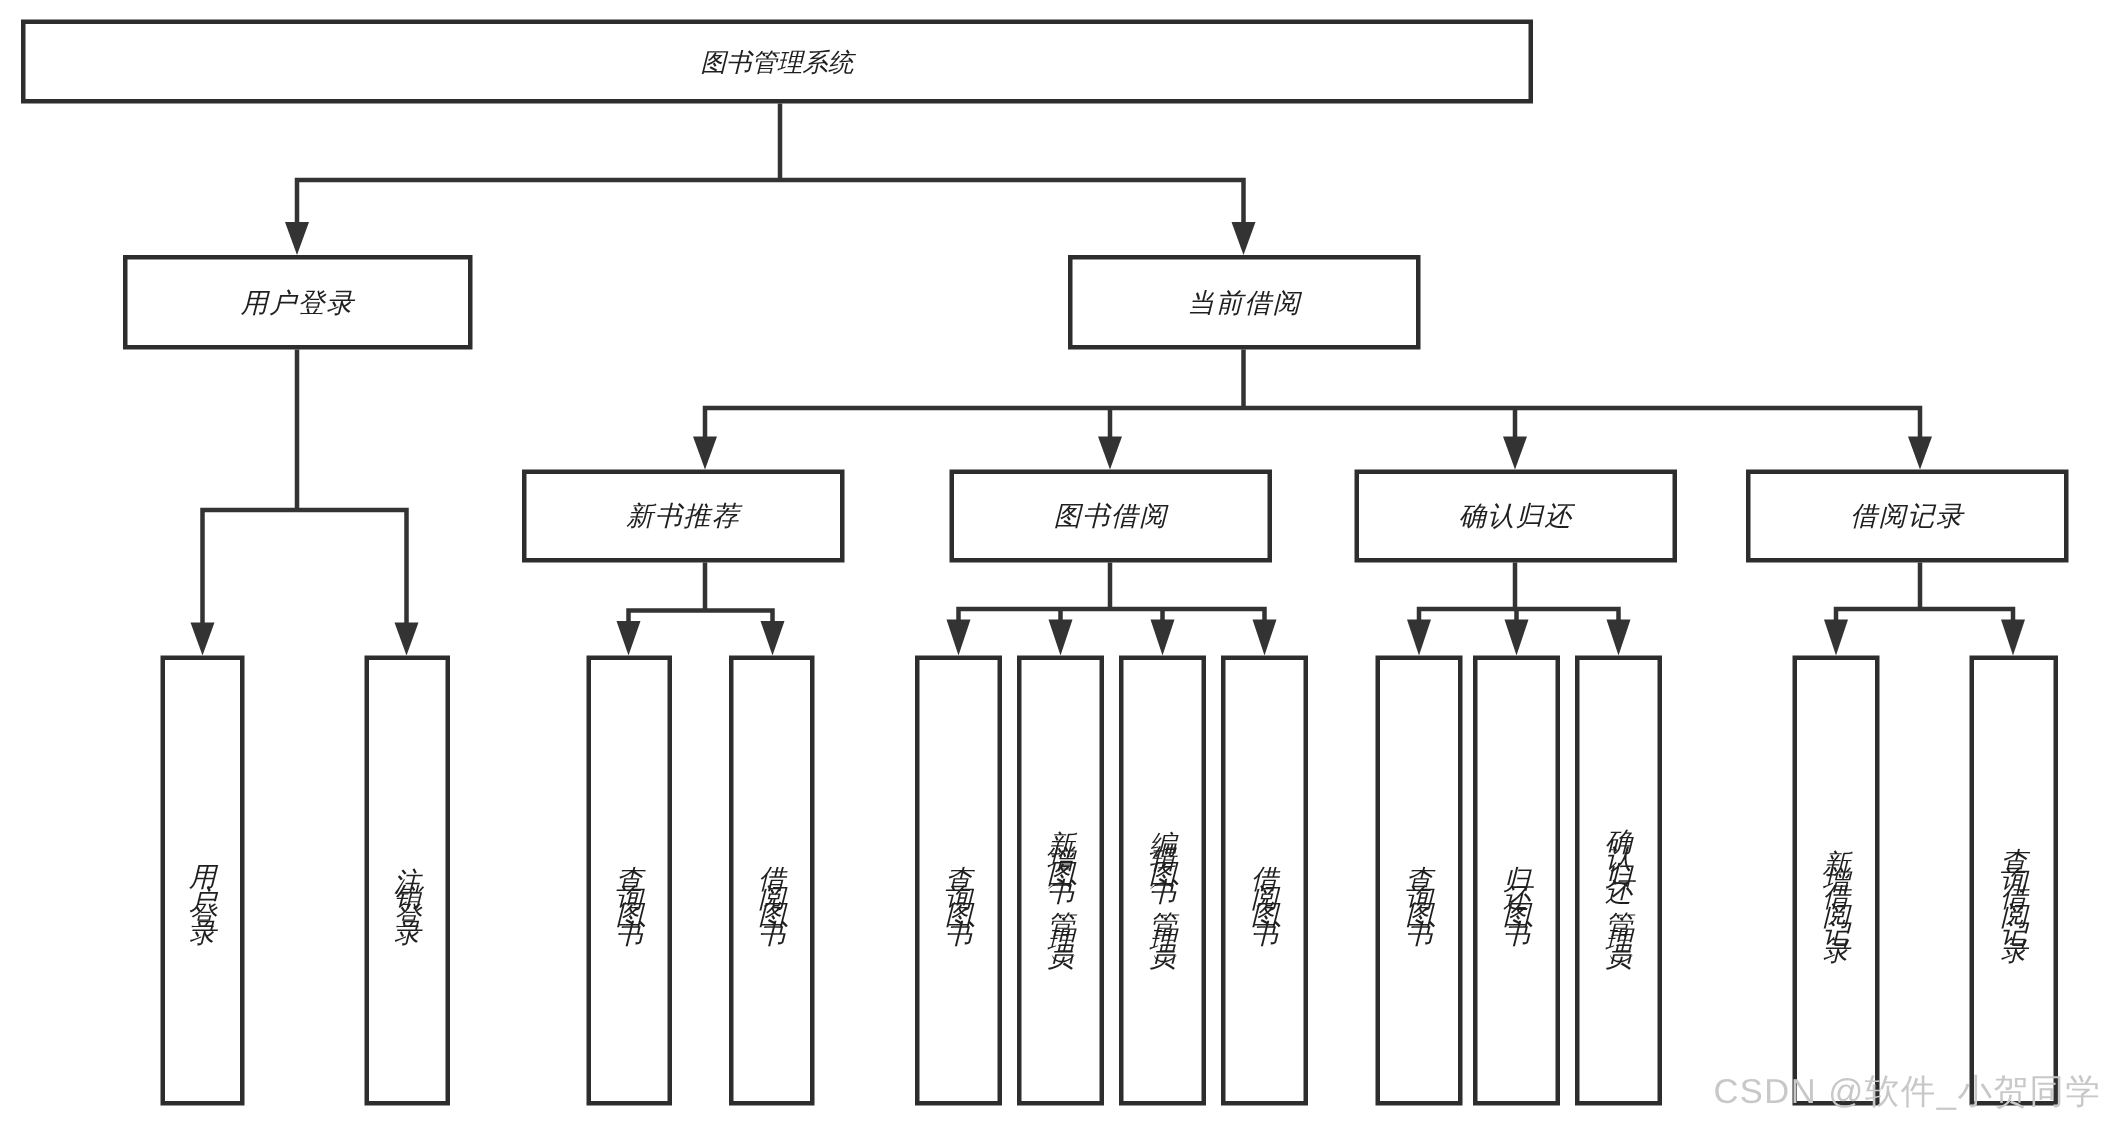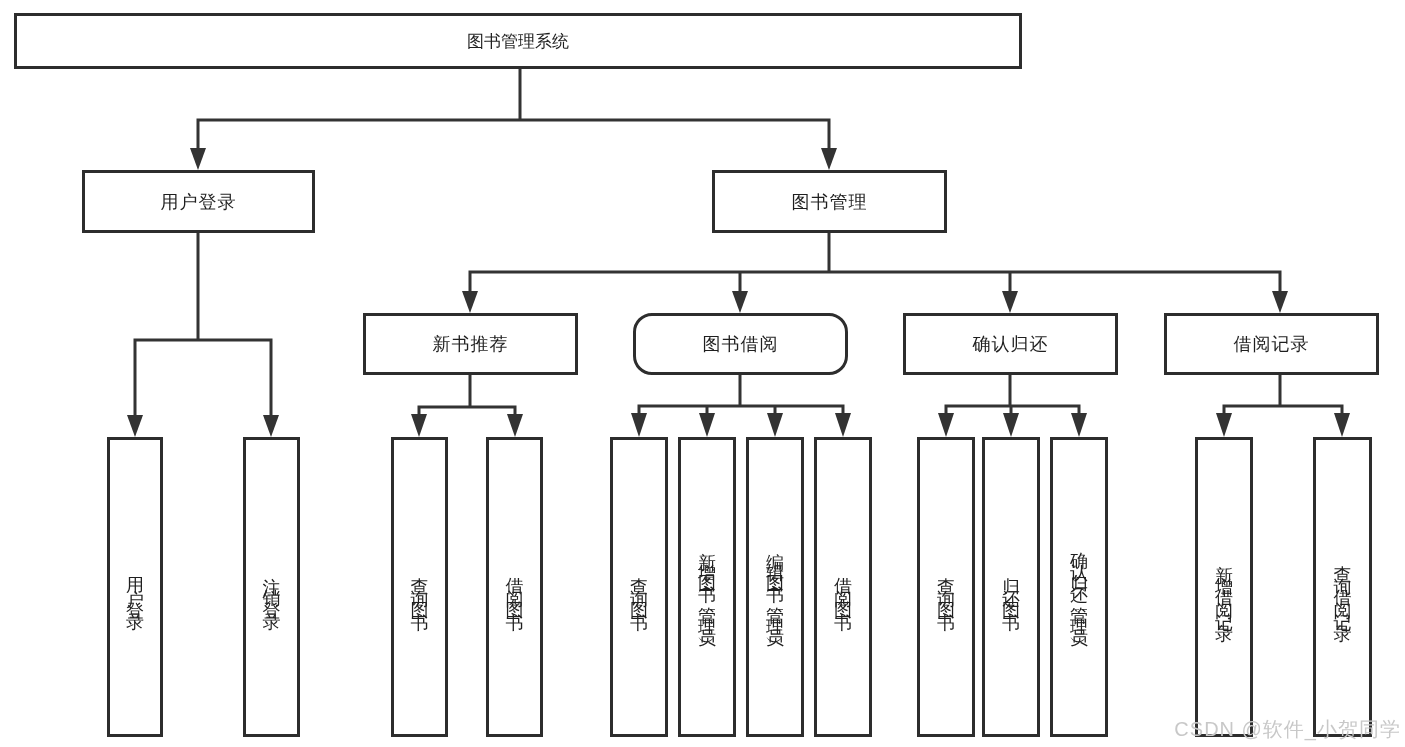--- a/index.html
+++ b/index.html
@@ -23,38 +23,39 @@
   .arrow{fill:var(--line);stroke:none;}
   .node{
     position:absolute;
     box-sizing:border-box;
     background:var(--box-fill);
     border:3px solid var(--box-border);
     display:flex;align-items:center;justify-content:center;
     color:var(--text);
     z-index:1;
     text-align:center;
+    font-style:italic;
   }
   .hnode{font-size:18px;letter-spacing:1px;}
   .root{font-size:17px;}
   .vnode span{
     writing-mode:vertical-rl;
     text-orientation:mixed;
     font-size:18px;
     letter-spacing:12px;
     line-height:1;
     white-space:nowrap;
   }
   .vnode.long span{letter-spacing:11px;}
   #watermark{
     position:absolute;
     right:4px;bottom:4px;
     z-index:2;
     color:var(--watermark);
-    font-size:20px;
+    font-size:23px;
     letter-spacing:1px;
     white-space:nowrap;
   }
 </style>
 </head>
 <body>
 
 <div id="canvas">
 
   <svg id="edges" width="1405" height="747" viewBox="0 0 1405 747" aria-hidden="true">
@@ -89,24 +90,24 @@
     <polygon class="arrow" points="1071,413 1087,413 1079,437"></polygon>
 
     <path class="edge" d="M1280 375 V406 M1224 406 H1342 M1224 406 V414 M1342 406 V414"></path>
     <polygon class="arrow" points="1216,413 1232,413 1224,437"></polygon>
     <polygon class="arrow" points="1334,413 1350,413 1342,437"></polygon>
   </svg>
 
   <div class="node root" style="left:14px;top:13px;width:1008px;height:56px;">图书管理系统</div>
 
   <div class="node hnode" style="left:82px;top:170px;width:233px;height:63px;">用户登录</div>
-  <div class="node hnode" style="left:712px;top:170px;width:235px;height:63px;">图书管理</div>
+  <div class="node hnode" style="left:712px;top:170px;width:235px;height:63px;">当前借阅</div>
 
-  <div class="node hnode" style="left:363px;top:313px;width:215px;height:62px;">新书推荐</div>
-  <div class="node hnode" style="left:633px;top:313px;width:215px;height:62px;border-radius:19px;">图书借阅</div>
+  <div class="node hnode" style="left:348px;top:313px;width:215px;height:62px;">新书推荐</div>
+  <div class="node hnode" style="left:633px;top:313px;width:215px;height:62px;">图书借阅</div>
   <div class="node hnode" style="left:903px;top:313px;width:215px;height:62px;">确认归还</div>
   <div class="node hnode" style="left:1164px;top:313px;width:215px;height:62px;">借阅记录</div>
 
   <div class="node vnode" style="left:107px;top:437px;width:56px;height:300px;">
     <span>用户登录</span>
   </div>
   <div class="node vnode" style="left:243px;top:437px;width:57px;height:300px;">
     <span>注销登录</span>
   </div>
 

